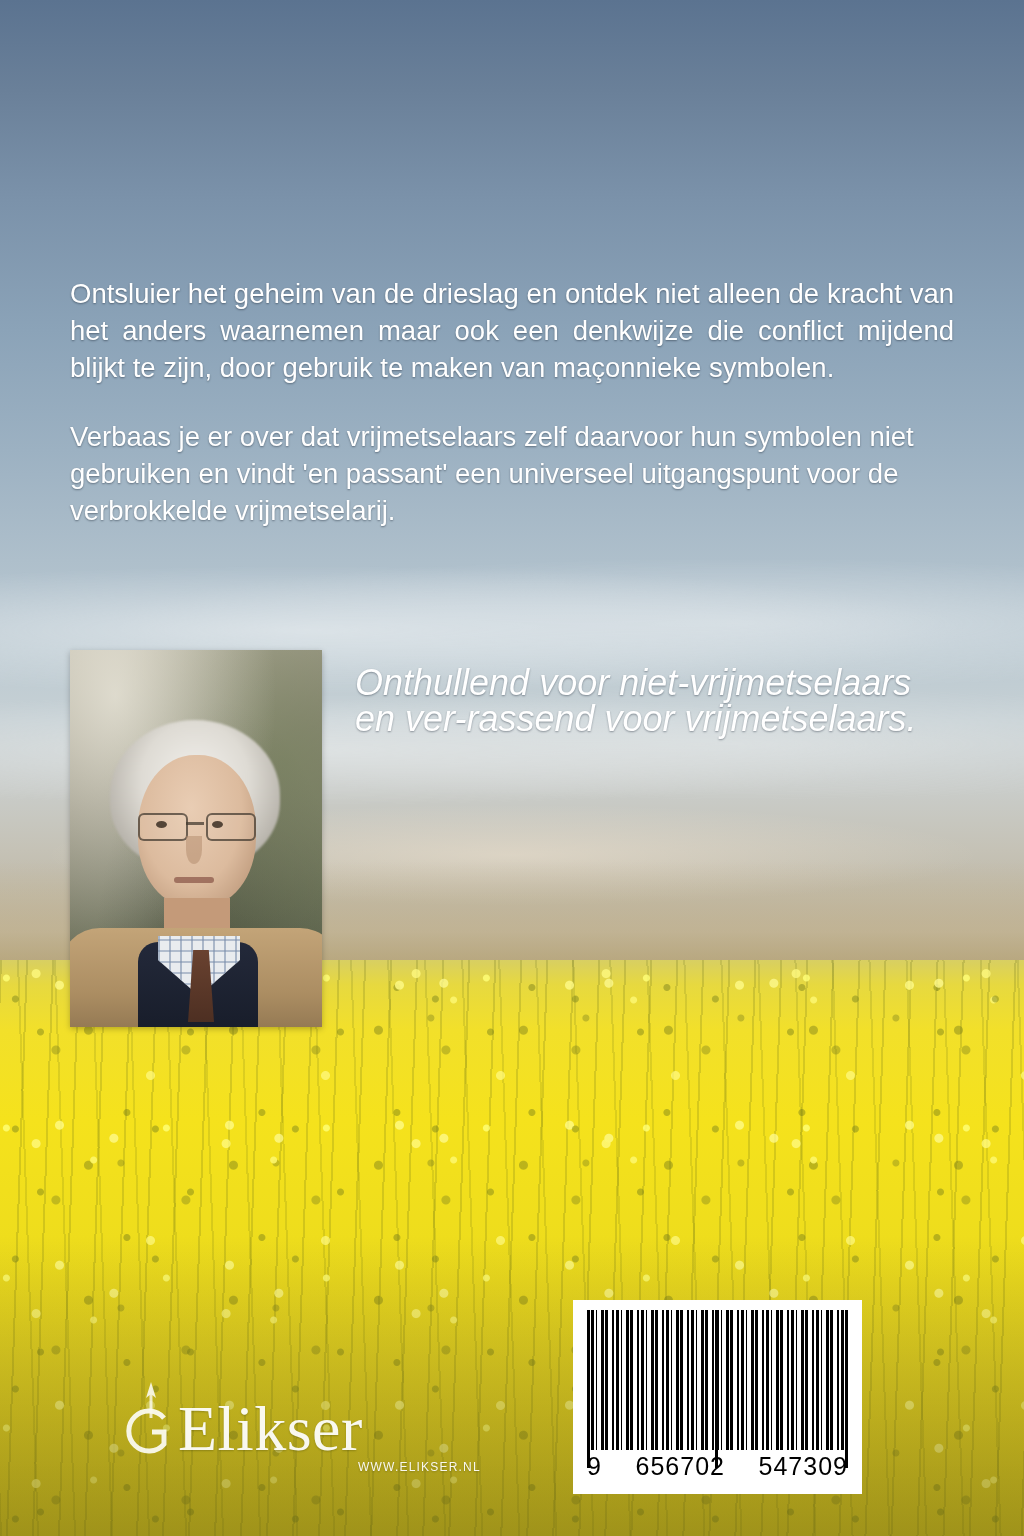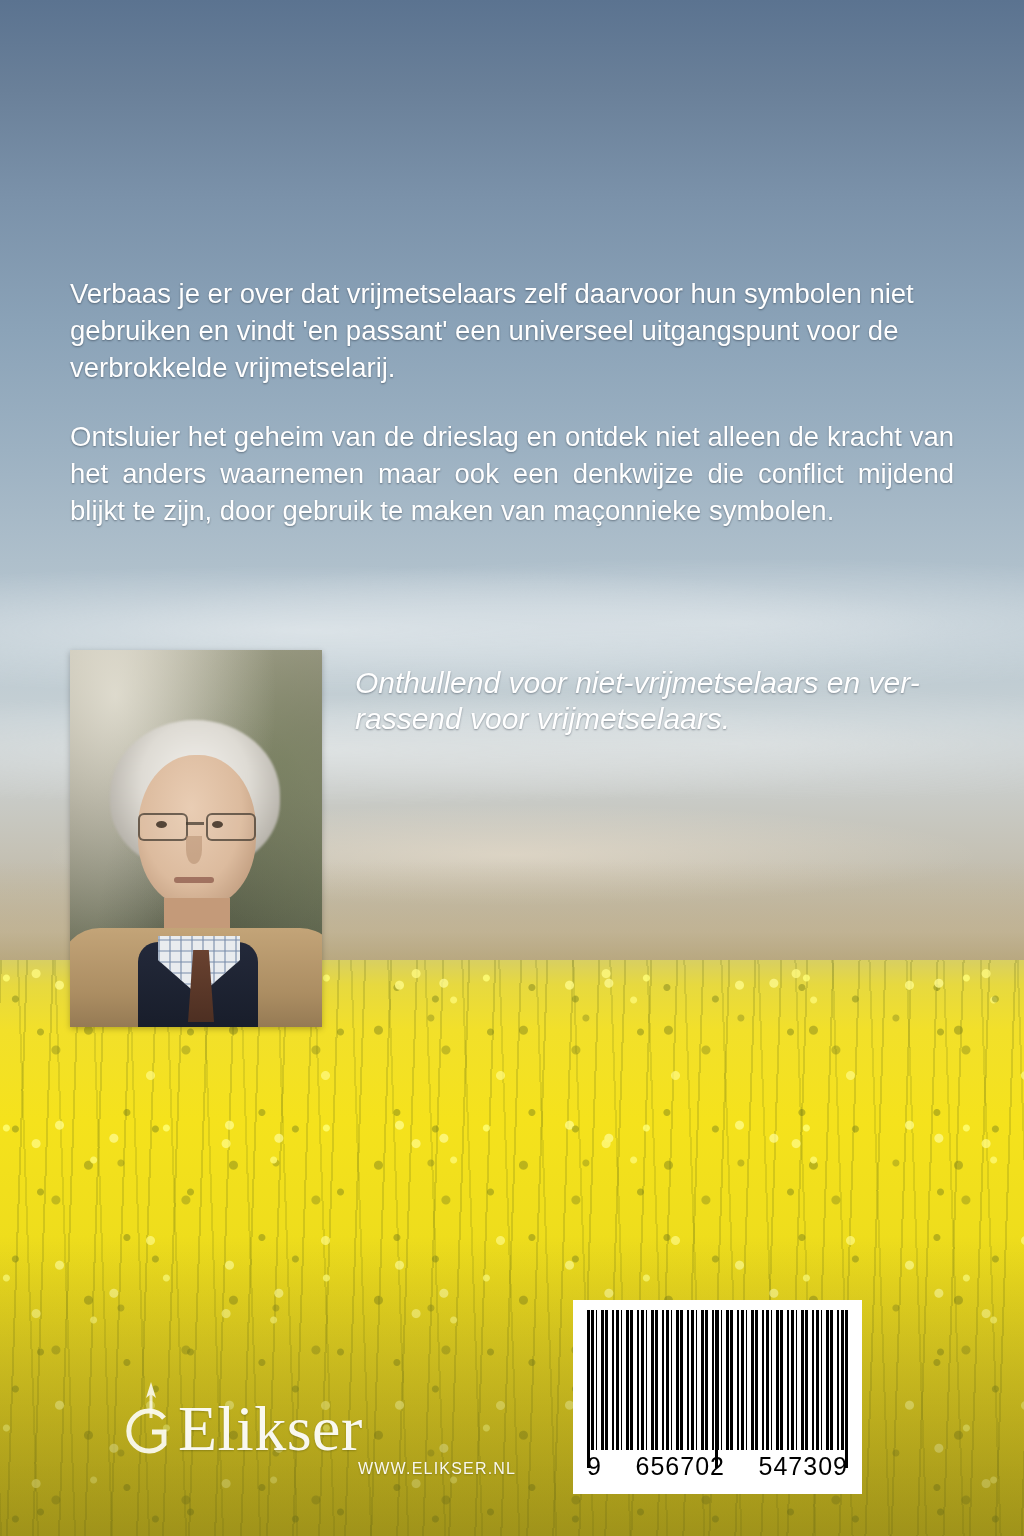--- a/index.html
+++ b/index.html
@@ -248,21 +248,21 @@
   }
 
   
   .quote {
     position: absolute;
     left: 355px;
     top: 665px;
     width: 600px;
     color: #ffffff;
     font-style: italic;
-    font-size: 30px;
+    font-size: 36px;
     line-height: 36px;
     text-shadow: 0 1px 2px rgba(20,30,45,0.4);
   }
 
   
   .publisher {
     position: absolute;
     left: 118px;
     top: 1378px;
     width: 440px;
@@ -281,21 +281,21 @@
     left: 60px; top: 14px;
     font-family: "Liberation Serif", serif;
     font-size: 64px;
     letter-spacing: 0.5px;
     color: #ffffff;
     text-shadow: 0 1px 2px rgba(60,60,10,0.35);
   }
   .pub-url {
     position: absolute;
     left: 240px; top: 82px;
-    font-size: 16px;
+    font-size: 12px;
     letter-spacing: 1.2px;
     color: #ffffff;
     text-shadow: 0 1px 2px rgba(60,60,10,0.35);
   }
 
   
   .isbn-text {
     position: absolute;
     left: 566px;
     top: 1268px;
@@ -355,22 +355,22 @@
     <div class="haze"></div>
   </div>
 
   <div class="field">
     <div class="field-stems"></div>
     <div class="field-speckle"></div>
     <div class="field-shadow-bottom"></div>
   </div>
 
   <div class="copy">
+    <p class="para justify">Ontsluier het geheim van de drieslag en ontdek niet alleen de kracht van het anders waarnemen maar ook een denkwijze die conflict mijdend blijkt te zijn, door gebruik te maken van maçonnieke symbolen.</p>
     <p class="para">Verbaas je er over dat vrijmetselaars zelf daarvoor hun symbolen niet gebruiken en vindt 'en passant' een universeel uitgangspunt voor de verbrokkelde vrijmetselarij.</p>
-    <p class="para justify">Ontsluier het geheim van de drieslag en ontdek niet alleen de kracht van het anders waarnemen maar ook een denkwijze die conflict mijdend blijkt te zijn, door gebruik te maken van maçonnieke symbolen.</p>
   </div>
 
   <div class="author-photo">
     <div class="ph-bg"></div>
     <div class="ph-bg-blur"></div>
     <div class="ph-hair"></div>
     <div class="ph-face"></div>
     <div class="ph-eye l"></div>
     <div class="ph-eye r"></div>
     <div class="ph-glasses"></div>

